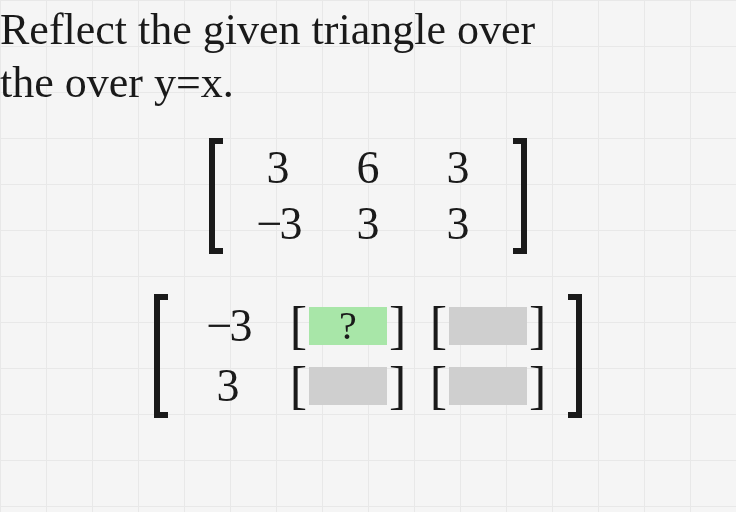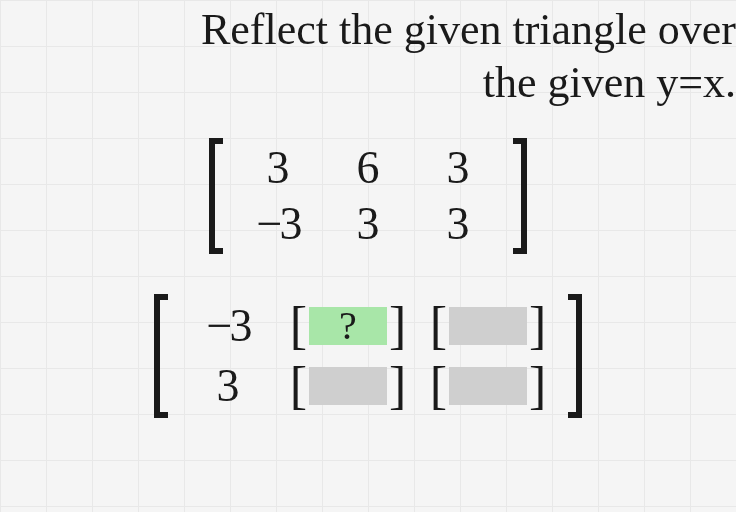--- a/index.html
+++ b/index.html
@@ -9,21 +9,21 @@
     background: #f5f5f5;
     background-image:
       linear-gradient(to right, #e8e8e8 1px, transparent 1px),
       linear-gradient(to bottom, #e8e8e8 1px, transparent 1px);
     background-size: 46px 46px;
     font-family: Georgia, 'Times New Roman', serif;
     color: #1a1a1a;
     overflow: hidden;
   }
   .prompt {
-    text-align: right;
+    text-align: left;
     font-size: 44px;
     line-height: 1.2;
     padding-top: 4px;
     font-weight: 400;
   }
   .matrix-wrap {
     display: flex;
     justify-content: center;
     margin-top: 28px;
   }
@@ -105,21 +105,21 @@
     justify-content: center;
     font-size: 40px;
     background: #a8e6a8;
   }
 </style>
 </head>
 <body>
 
 <div class="prompt">
   <div>Reflect the given triangle over</div>
-  <div>the given y=x.</div>
+  <div>the over y=x.</div>
 </div>
 
 <div class="matrix-wrap">
   <div class="matrix">
     <div class="bracket bracket-left">
         <div class="bar"></div>
       </div>
     <div class="mcontent">
       <div class="mrow">
         <span class="cell">3</span>

